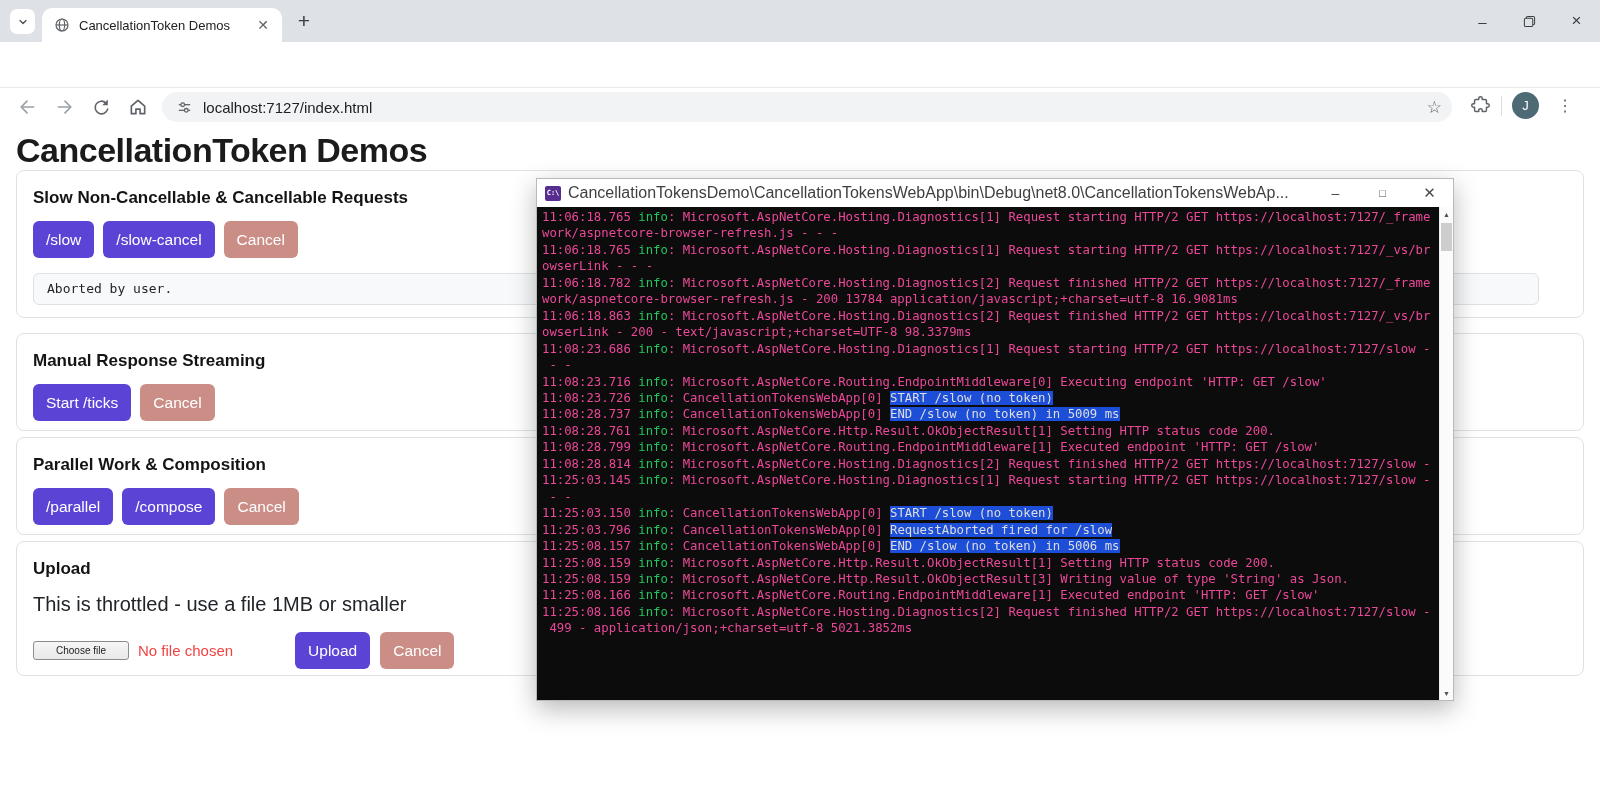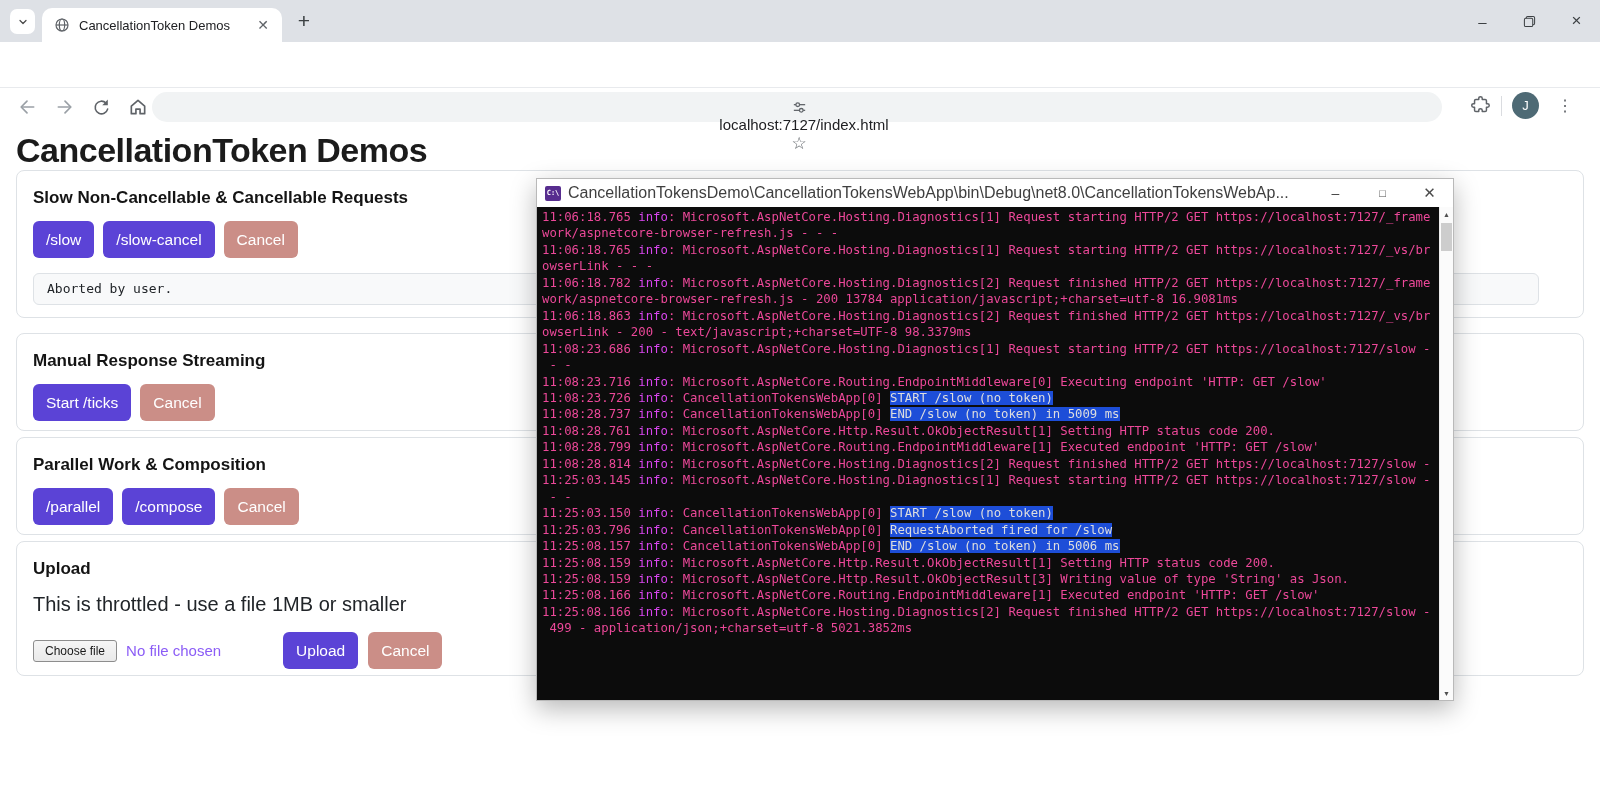--- a/index.html
+++ b/index.html
@@ -14,21 +14,21 @@
   .tab-title { font-size:13px; color:#202124; flex:1; margin-left:9px; white-space:nowrap; overflow:hidden; }
   .tab-close { font-size:14px; color:#5f6368; cursor:pointer; padding:0 3px; }
   .new-tab { position:absolute; left:292px; top:10px; width:24px; height:24px; color:#3c4043; font-size:21px; line-height:22px; text-align:center; cursor:pointer; font-weight:400; }
   .win-controls { position:absolute; right:0; top:0; height:42px; display:flex; }
   .win-btn { width:47px; height:42px; display:flex; align-items:center; justify-content:center; color:#3c4043; cursor:pointer; }
   .win-btn.min { font-size:15px; }
   .win-btn.close { font-size:17px; }
 
   .toolbar { position:absolute; left:0; top:42px; width:1600px; height:46px; background:#fff; border-bottom:1px solid #e8eaed; }
   .navicon { position:absolute; top:52px; width:26px; height:26px; display:flex; align-items:center; justify-content:center; cursor:pointer; }
-  .urlbar { position:absolute; left:152px; top:50px; width:1290px; height:30px; background:#f1f3f4; border-radius:15px; display:flex; align-items:center; padding:7px 10px 0 14px; cursor:text;flex-direction:column; }
+  .urlbar { position:absolute; left:162px; top:50px; width:1290px; height:30px; background:#f1f3f4; border-radius:15px; display:flex; align-items:center; padding:0 10px 0 14px; cursor:text; }
   .url-text { font-size:15px; color:#202124; margin-left:10px; flex:1; }
   .star { font-size:17px; color:#5f6368; cursor:pointer; }
   .tb-right { position:absolute; top:50px; display:flex; align-items:center; }
   .divider { width:1px; height:20px; background:#dadce0; margin:0 10px; }
   .avatar { width:27px; height:27px; border-radius:50%; background:#4e6a75; color:#fff; font-size:13px; display:flex; align-items:center; justify-content:center; cursor:pointer; }
   .kebab { font-size:16px; color:#5f6368; margin-left:12px; cursor:pointer; padding:0 6px; }
 
   
   .page-title { position:absolute; left:16px; top:108px; font-size:34px; font-weight:700; color:#1b1b1b; letter-spacing:-0.5px; }
   .card { position:absolute; left:16px; width:1568px; background:#fff; border:1px solid #dee2e6; border-radius:8px; padding:17px 16px; }
@@ -38,39 +38,39 @@
   .btn.primary { background:#5b43d6; }
   .btn.muted { background:#cb8e87; }
   .output-box { margin-top:15px; width:1506px; height:32px; background:#f8f9fa; border:1px solid #dee2e6; border-radius:6px; font-family:"DejaVu Sans Mono","Liberation Mono",monospace; font-size:13px; color:#212529; line-height:30px; padding:0 13px; }
   #card-slow { top:170px; height:148px; }
   #card-streaming { top:333px; height:98px; }
   #card-parallel { top:437px; height:98px; }
   #card-upload { top:541px; height:135px; }
   .upload-note { font-size:20px; color:#212529; margin:14px 0 16px 0; }
   .file-row { display:flex; align-items:center; }
   .file-input { display:flex; align-items:center; cursor:pointer; }
-  .file-btn { padding:3px 11px; border:1px solid #8d8d8d; border-radius:3px; background:linear-gradient(#f6f6f6,#e9e9e9); font-size:12px; color:#1a1a1a; }
-  .file-status { font-size:15px; color:#8b5cf6; margin-left:9px; }
+  .file-btn { padding:3px 22px; border:1px solid #8d8d8d; border-radius:3px; background:linear-gradient(#f6f6f6,#e9e9e9); font-size:10px; color:#1a1a1a; }
+  .file-status { font-size:15px; color:#ef4444; margin-left:9px; }
   .upload-btns { margin-left:62px; display:flex; gap:10px; }
 
   
   .console { position:absolute; left:536px; top:178px; width:918px; height:523px; background:#fff; border:1px solid #b9b9b9; box-shadow:0 8px 24px rgba(0,0,0,0.28); }
   .console-titlebar { position:absolute; left:0; top:0; right:0; height:28px; background:#ffffff; display:flex; align-items:center; padding-left:8px; cursor:default; }
   .cmd-icon { width:16px; height:15px; background:#572d8f; border-radius:2px; color:#fff; font-family:"DejaVu Sans Mono",monospace; font-size:7px; font-weight:bold; display:flex; align-items:center; justify-content:center; flex:none; }
   .console-title { font-size:16px; color:#3f3f3f; margin-left:7px; white-space:nowrap; overflow:hidden; flex:1; }
   .console-controls { display:flex; height:28px; flex:none; }
   .console-ctl { width:47px; height:28px; display:flex; align-items:center; justify-content:center; color:#4a4a4a; cursor:pointer; }
   .console-ctl.cmin { font-size:14px; }
   .console-ctl.cmax { font-size:11px; }
   .console-ctl.cclose { font-size:15px; }
   .console-body { position:absolute; left:0; top:28px; right:0; bottom:0; background:#0c0c0c; overflow:hidden; }
   .console-text { position:absolute; left:5px; top:2px; right:15px; bottom:0; overflow:hidden; }
   .crow { font-family:"DejaVu Sans Mono","Liberation Mono",monospace; font-size:12.3px; line-height:16.45px; white-space:pre; color:#cccccc; }
   .seg-d { color:#ec4899; }
-  .seg-g { color:#d946ef;margin-top:12px; }
+  .seg-g { color:#22c55e;margin-top:12px; }
   .seg-h { background:#1d4ed8; color:#dedede; }
   .console-scrollbar { position:absolute; right:0; top:0; bottom:0; width:14px; background:#fbfbfb; border-left:1px solid #ececec; }
   .sb-arrow { height:14px; display:flex; align-items:center; justify-content:center; font-size:7px; color:#505050; cursor:pointer; }
   .sb-arrow.down { position:absolute; bottom:0; left:0; right:0; }
   .sb-thumb { position:absolute; top:16px; left:1px; right:1px; height:28px; background:#cdcdcd; cursor:pointer; }
 
   svg { display:block; }
 </style>
 </head>
 <body>

